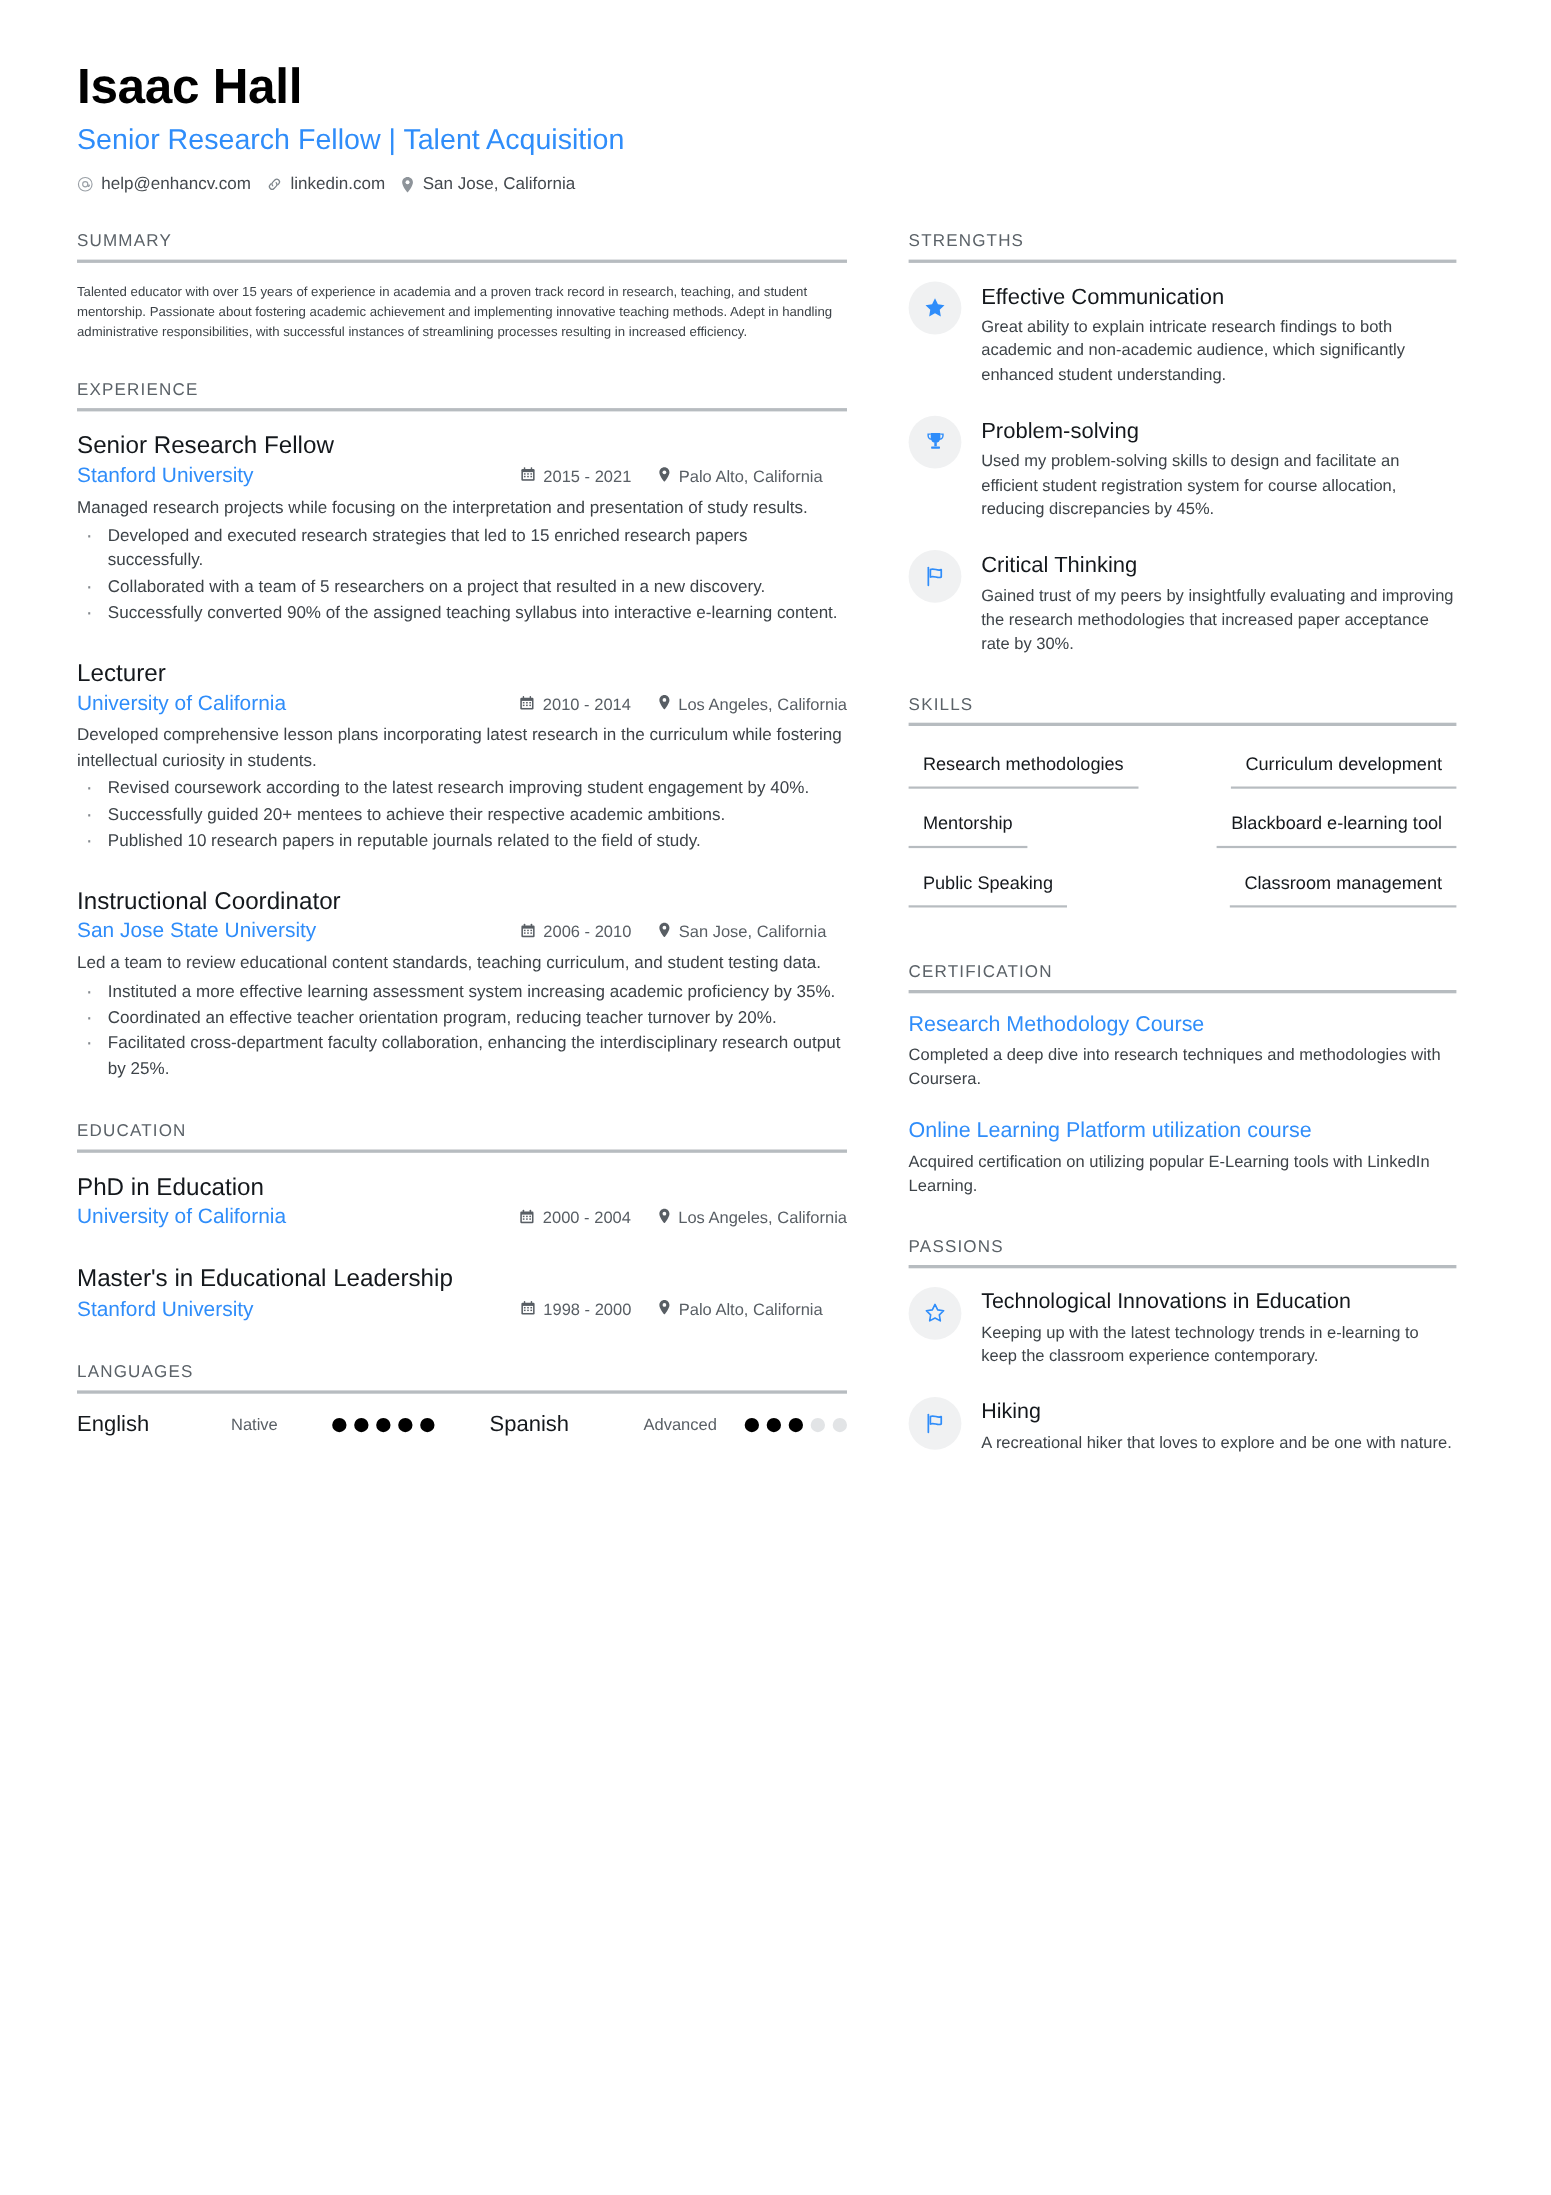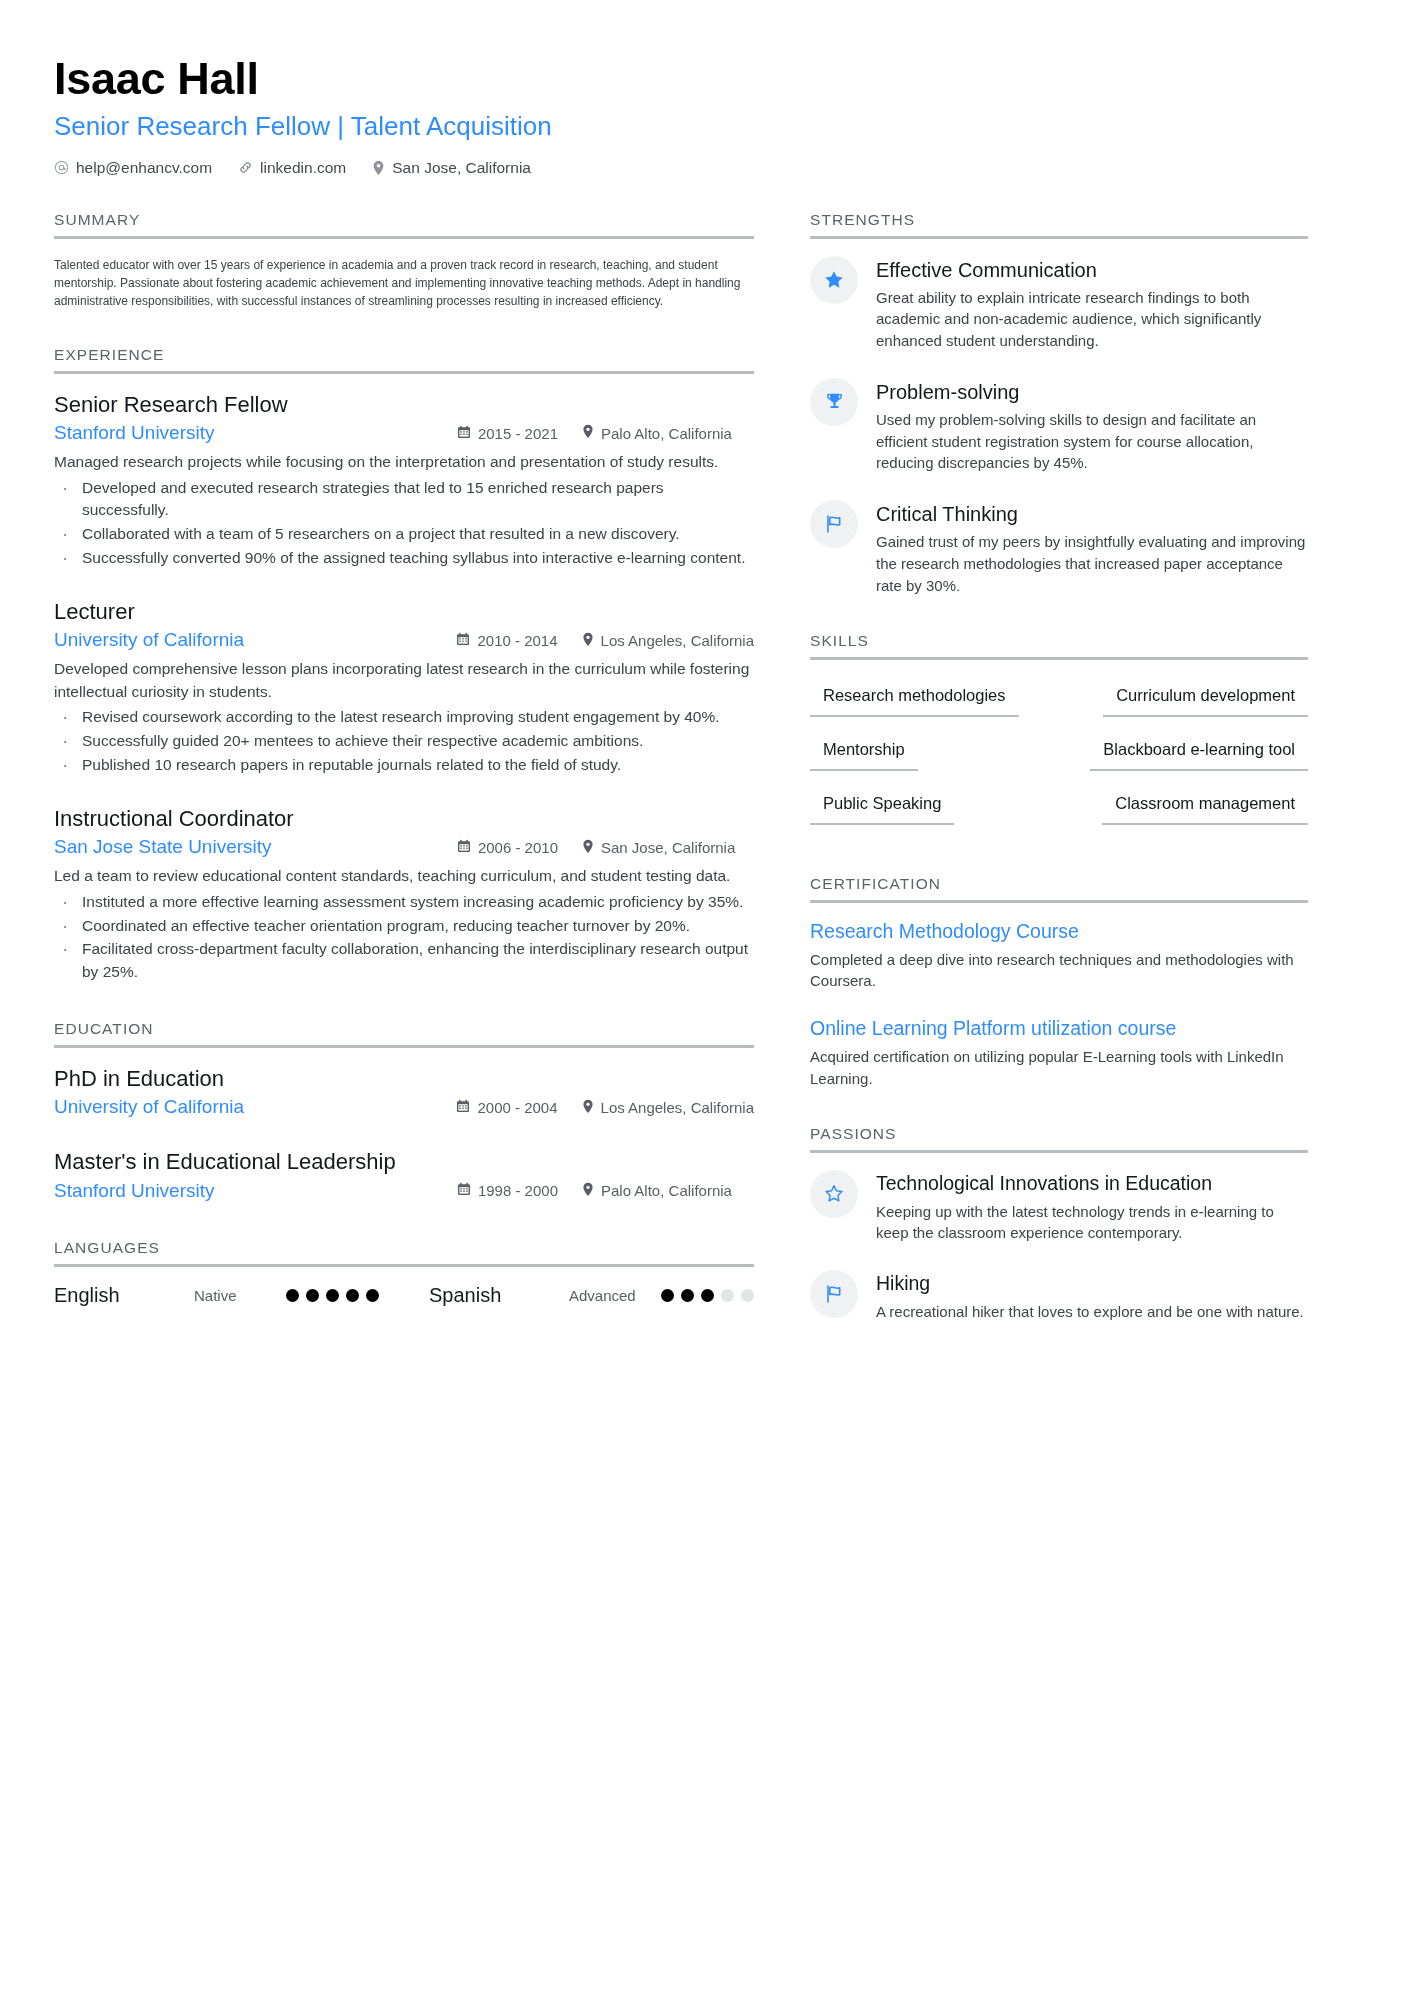--- a/index.html
+++ b/index.html
@@ -7,21 +7,21 @@
     width: 1410px;
     height: 1995px;
     background: #ffffff;
     font-family: "Liberation Sans", sans-serif;
     color: #33383d;
   }
   .page {
     position: relative;
     width: 1410px;
     height: 1995px;
-    padding: 54px 78px 0 54px;
+    padding: 54px 78px 0 70px;
     background: #fff;
   }
 
   
   .header { margin-bottom: 34px; }
   .name {
     font-size: 45px;
     font-weight: bold;
     color: #000000;
     letter-spacing: -0.3px;
@@ -30,21 +30,21 @@
   .headline {
     font-size: 26px;
     color: #2f8dfa;
     margin-top: 7px;
     line-height: 1.2;
     font-weight: normal;
   }
   .contacts {
     display: flex;
     align-items: center;
-    gap: 26px;
+    gap: 14px;
     margin-top: 16px;
     font-size: 15.5px;
     color: #44494e;
   }
   .contact { display: flex; align-items: center; gap: 7px; }
   .contact svg { display: block; }
 
   
   .columns { display: flex; gap: 56px; }
   .col-left  { width: 700px; flex: 0 0 700px; }

